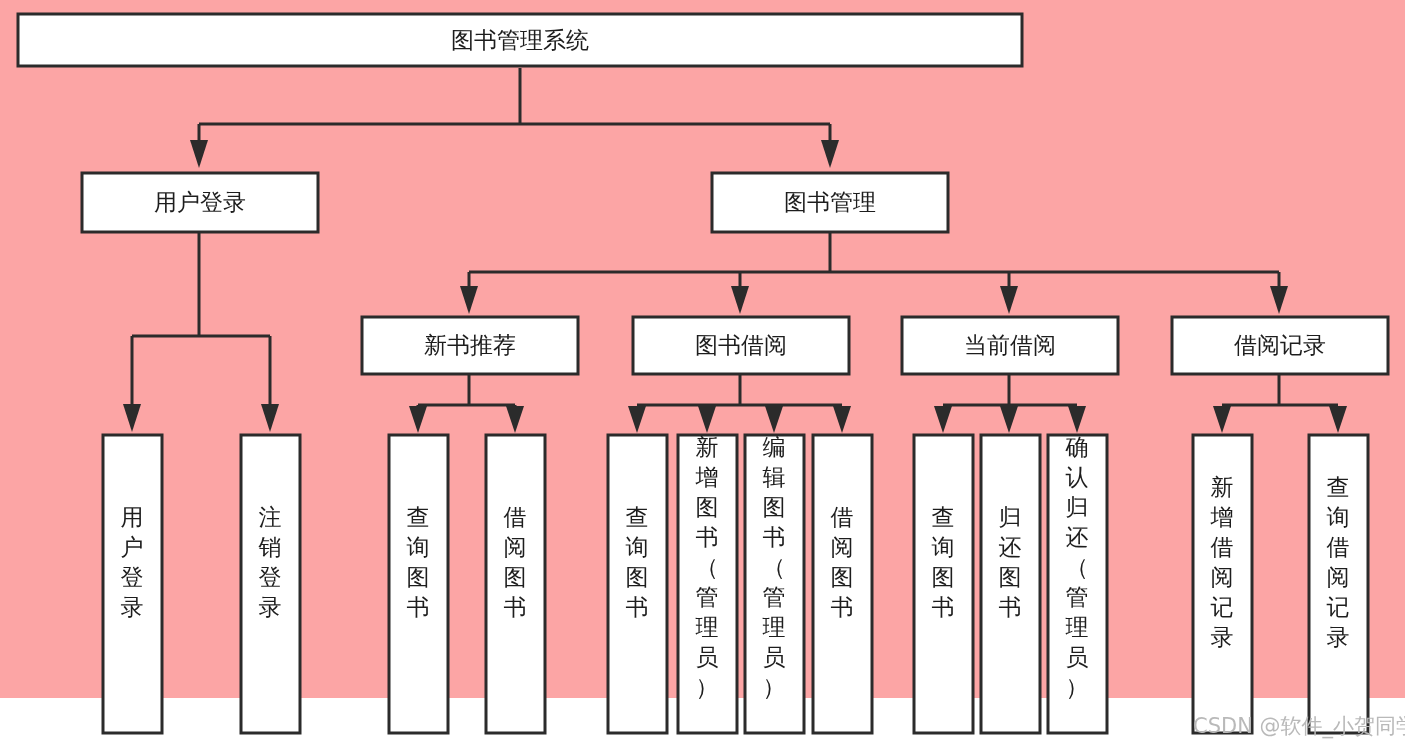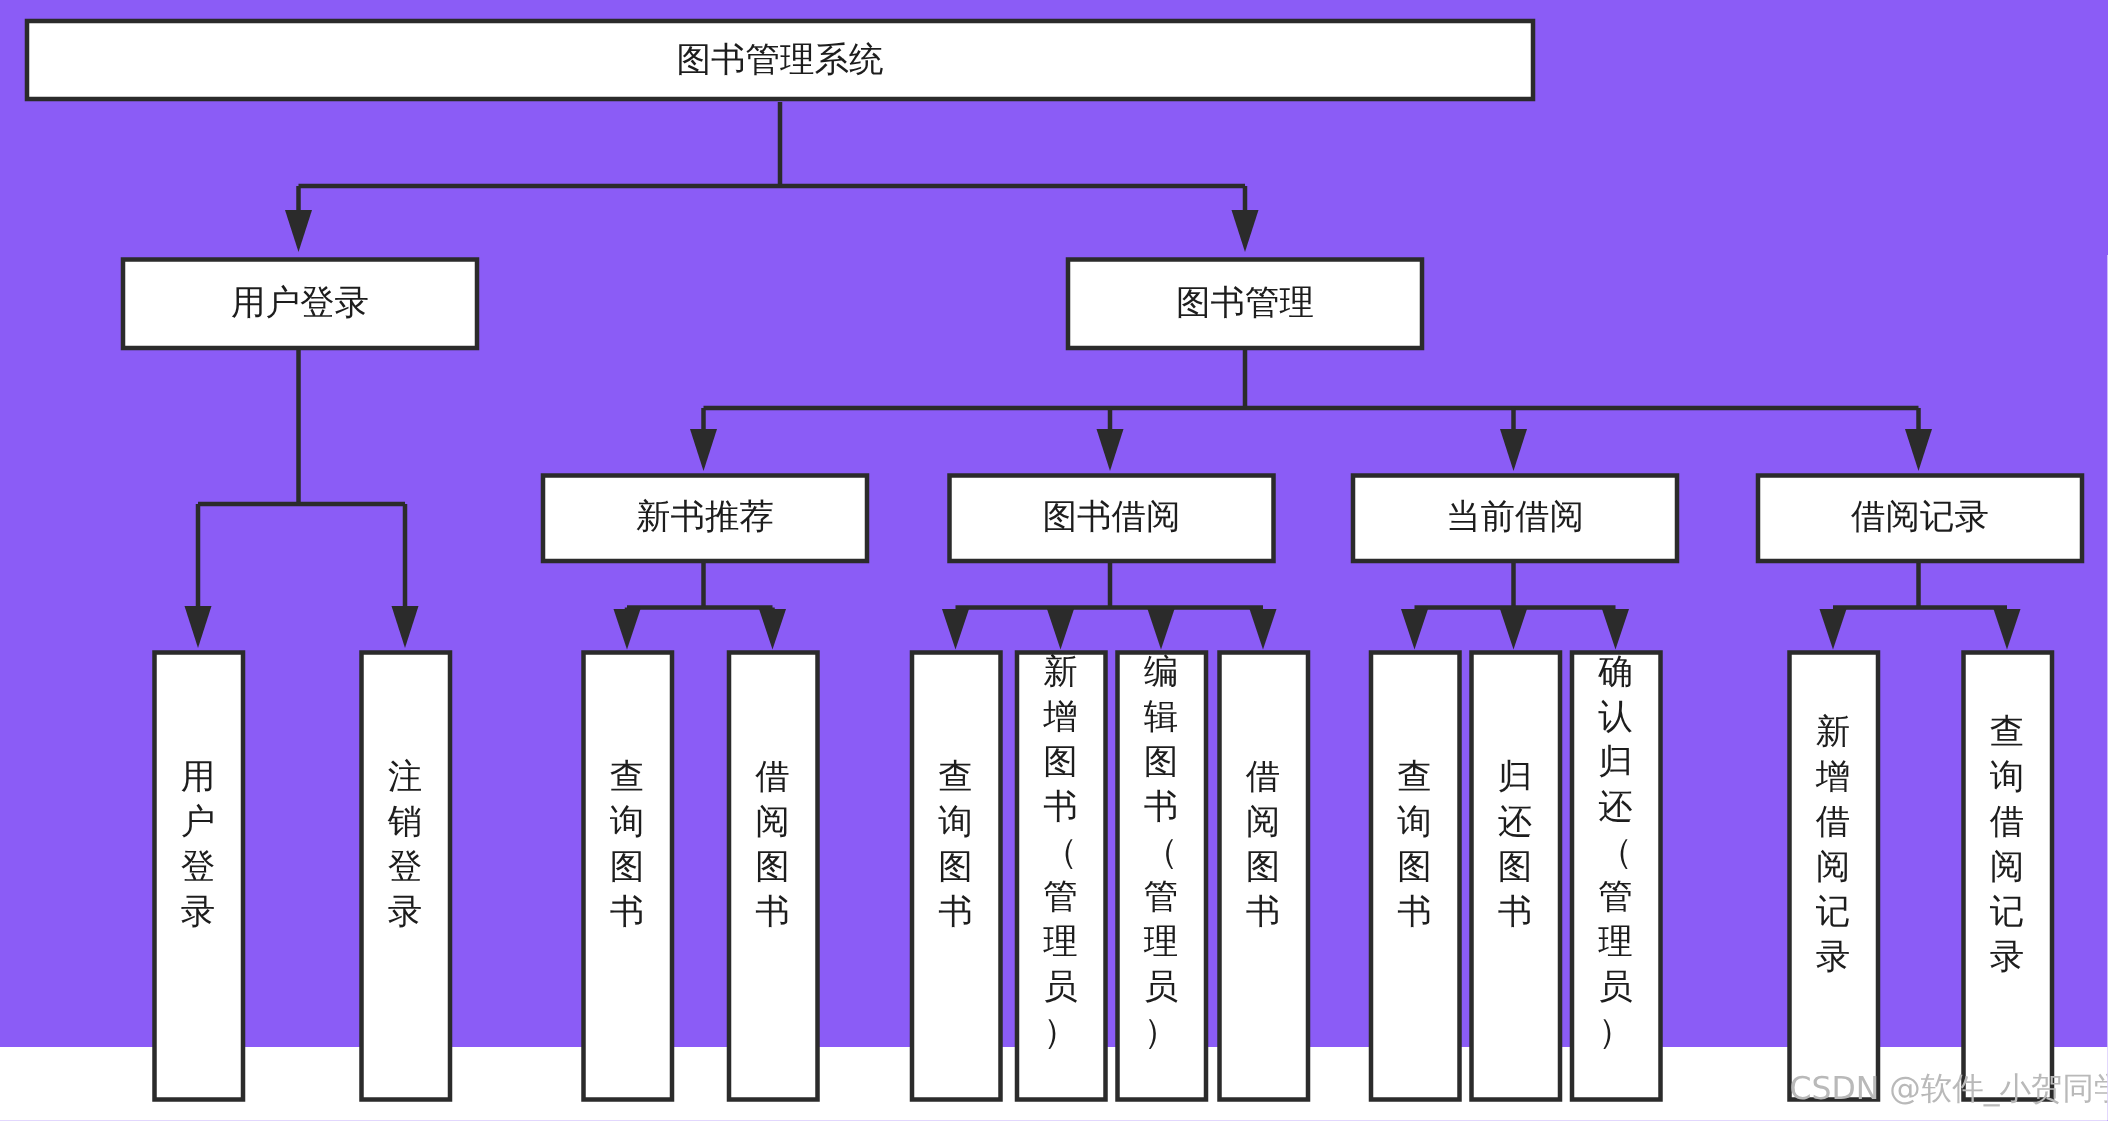--- a/index.html
+++ b/index.html
@@ -11,21 +11,21 @@
   body {
     width: 1405px;
     height: 747px;
     font-family: "DejaVu Sans", "Liberation Sans", sans-serif;
     overflow: hidden;
   }
   #diagram-root {
     position: relative;
     width: 1405px;
     height: 698px;
-    background: #8b5cf6;
+    background: #fca5a5;
   }
   svg.diagram-canvas {
     position: absolute;
     top: 0;
     left: 0;
     width: 1405px;
     height: 747px;
   }
   .node-rect {
     fill: #ffffff;

